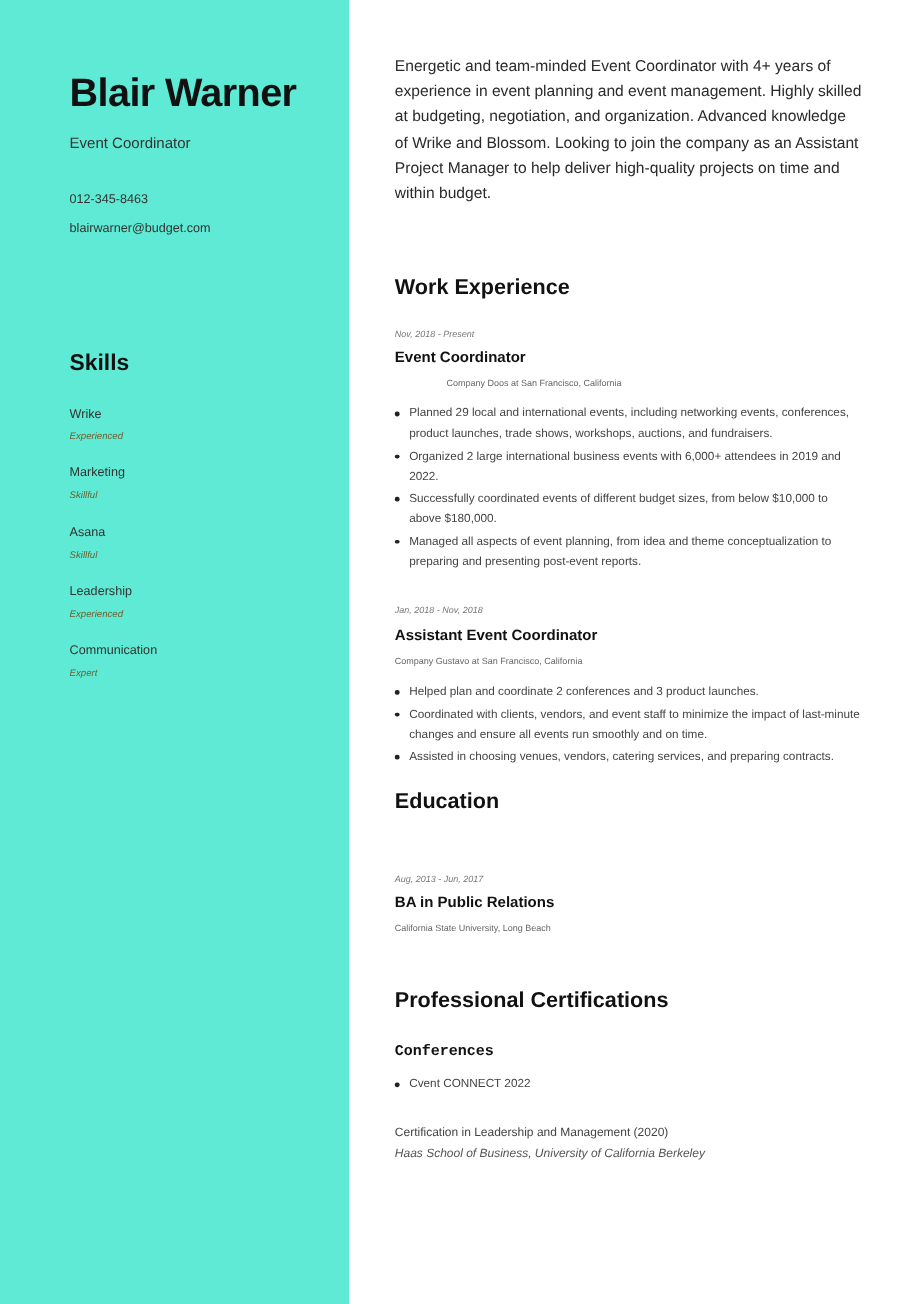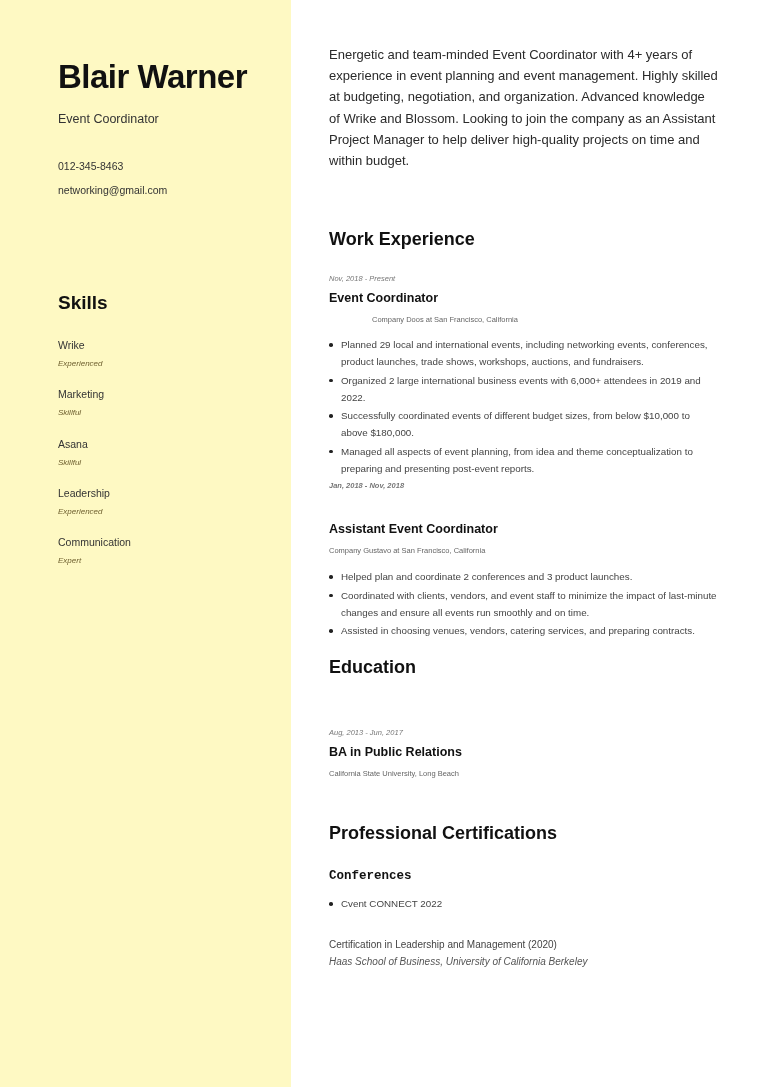--- a/index.html
+++ b/index.html
@@ -1,19 +1,19 @@
 <!DOCTYPE html>
 <html><head>
 <meta charset="utf-8">
 <style>
   * { box-sizing: border-box; margin: 0; padding: 0; }
   html, body { width: 768px; height: 1087px; background: #ffffff; overflow: hidden; }
   body { font-family: "Liberation Sans", "DejaVu Sans", sans-serif; color: #222; position: relative; }
 
-  .sidebar { position: absolute; left: 0; top: 0; width: 291px; height: 1087px; background: #fef9c3; padding-left: 58px; }
+  .sidebar { position: absolute; left: 0; top: 0; width: 291px; height: 1087px; background: #5eead4; padding-left: 58px; }
   .name { position: absolute; left: 58px; top: 58px; font-size: 33px; font-weight: 700; color: #111; letter-spacing: -0.5px; }
   .role { position: absolute; left: 58px; top: 112px; font-size: 12.5px; color: #333; }
   .contact { position: absolute; left: 58px; top: 158px; width: 215px; font-size: 10.5px; color: #333; }
   .contact .c-line { line-height: 17px; }
   .contact .c-item { margin-bottom: 7px; }
 
   .skills-title { position: absolute; left: 58px; top: 292px; font-size: 19px; font-weight: 700; color: #111; }
   .skills { position: absolute; left: 58px; top: 339px; }
   .skill { height: 49.3px; }
   .skill-name { font-size: 10.5px; color: #333; line-height: 13px; }
@@ -35,21 +35,21 @@
   .cert-school { position: absolute; font-size: 10px; font-style: italic; color: #555; }
 </style>
 </head>
 <body>
 
 <div class="sidebar">
   <div class="name">Blair Warner</div>
   <div class="role">Event Coordinator</div>
   <div class="contact">
     <div class="c-item c-line">012-345-8463</div>
-    <div class="c-item c-line">networking@gmail.com</div>
+    <div class="c-item c-line">blairwarner@budget.com</div>
   </div>
 
   <div class="skills-title">Skills</div>
   <div class="skills">
     <div class="skill">
       <div class="skill-name">Wrike</div>
       <div class="skill-level">Experienced</div>
     </div>
     <div class="skill">
       <div class="skill-name">Marketing</div>
@@ -78,21 +78,21 @@
   <div class="date" style="top:274px;">Nov, 2018 - Present</div>
   <div class="job-title" style="top:291px;">Event Coordinator</div>
   <div class="company" style="top:315px;margin-left:43px;">Company Doos at San Francisco, California</div>
   <ul class="bullets" style="top:336px;">
     <li>Planned 29 local and international events, including networking events, conferences, product launches, trade shows, workshops, auctions, and fundraisers.</li>
     <li>Organized 2 large international business events with 6,000+ attendees in 2019 and 2022.</li>
     <li>Successfully coordinated events of different budget sizes, from below $10,000 to above $180,000.</li>
     <li>Managed all aspects of event planning, from idea and theme conceptualization to preparing and presenting post-event reports.</li>
   </ul>
 
-  <div class="date" style="top:481px;font-weight:bold;">Jan, 2018 - Nov, 2018</div>
+  <div class="date" style="top:504px;">Jan, 2018 - Nov, 2018</div>
   <div class="job-title" style="top:522px;">Assistant Event Coordinator</div>
   <div class="company" style="top:546px;">Company Gustavo at San Francisco, California</div>
   <ul class="bullets" style="top:568px;">
     <li>Helped plan and coordinate 2 conferences and 3 product launches.</li>
     <li>Coordinated with clients, vendors, and event staff to minimize the impact of last-minute changes and ensure all events run smoothly and on time.</li>
     <li>Assisted in choosing venues, vendors, catering services, and preparing contracts.</li>
   </ul>
 
   <div class="section-title" style="top:657px;text-align:center;">Education</div>
   <div class="date" style="top:728px;">Aug, 2013 - Jun, 2017</div>

